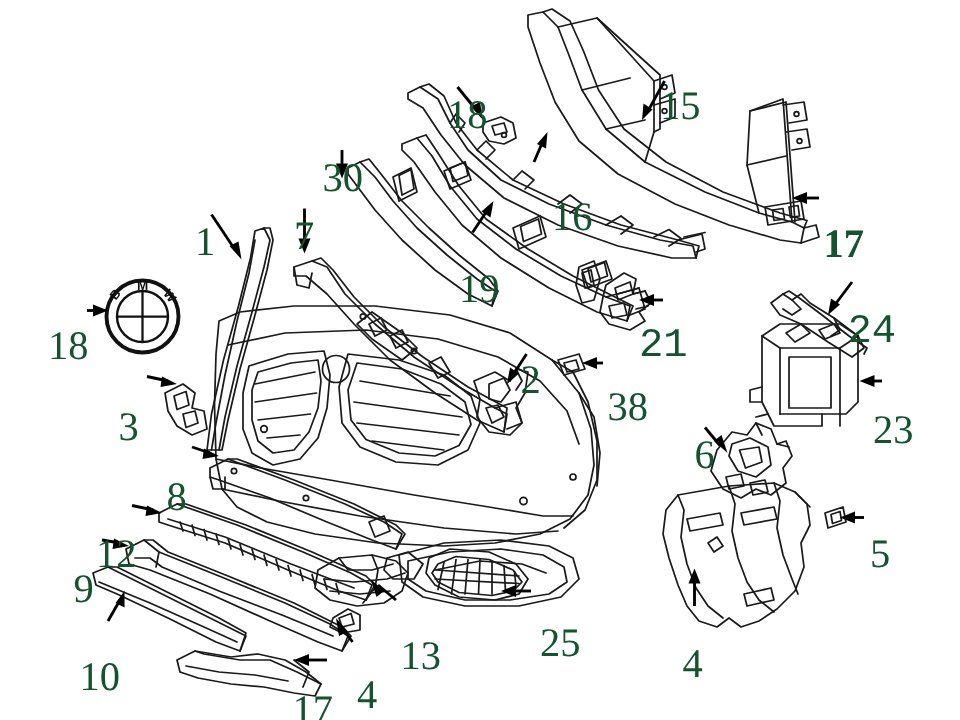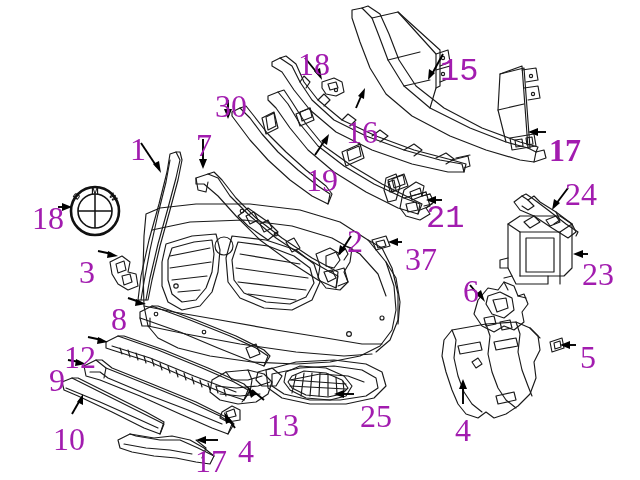--- a/index.html
+++ b/index.html
@@ -20,25 +20,26 @@
   }
   #art-layer {
     position: absolute;
     left: 0; top: 0;
     width: 640px;
     height: 480px;
   }
   .callout {
     position: absolute;
     font-family: "Liberation Serif", serif;
-    font-size: 32px;
+    font-size: 27px;
     line-height: 1;
-    color: #a21caf;
+    color: #14532d;
     white-space: nowrap;
     user-select: none;
+    margin-top: 15px;
   }
 </style>
 </head>
 <body>
 
 <div id="diagram-root">
 
   <svg id="art-layer" viewBox="0 0 640 480" xmlns="http://www.w3.org/2000/svg">
     <rect x="0" y="0" width="640" height="480" fill="#ffffff"></rect>
 
@@ -484,26 +485,26 @@
   <div class="callout" style="left:580px; top:341px;">5</div>
   <div class="callout" style="left:463px; top:275px;">6</div>
   <div class="callout" style="left:196px; top:129px;">7</div>
   <div class="callout" style="left:111px; top:303px;">8</div>
   <div class="callout" style="left:49px;  top:364px;">9</div>
   <div class="callout" style="left:53px;  top:423px;">10</div>
   <div class="callout" style="left:195px; top:445px;">17</div>
   <div class="callout" style="left:64px;  top:341px;text-align:center;">12</div>
   <div class="callout" style="left:267px; top:409px;">13</div>
   <div class="callout" style="left:238px; top:435px;">4</div>
-  <div class="callout" style="left:440px; top:56px;font-family:Liberation Mono, monospace;">15</div>
-  <div class="callout" style="left:346px; top:116px;">16</div>
+  <div class="callout" style="left:440px; top:42px;">15</div>
+  <div class="callout" style="left:368px; top:116px;">16</div>
   <div class="callout" style="left:549px; top:134px;font-weight:bold;">17</div>
   <div class="callout" style="left:298px; top:48px;">18</div>
   <div class="callout" style="left:306px; top:164px;">19</div>
   <div class="callout" style="left:215px; top:90px;">30</div>
   <div class="callout" style="left:426px; top:203px;font-family:Liberation Mono, monospace;">21</div>
-  <div class="callout" style="left:405px; top:243px;">37</div>
+  <div class="callout" style="left:405px; top:243px;">38</div>
   <div class="callout" style="left:582px; top:258px;">23</div>
-  <div class="callout" style="left:565px; top:178px;">24</div>
+  <div class="callout" style="left:565px; top:194px;font-family:Liberation Mono, monospace;">24</div>
   <div class="callout" style="left:360px; top:400px;">25</div>
   <div class="callout" style="left:32px;  top:202px;">18</div>
 
 </div>
 
 </body></html>

